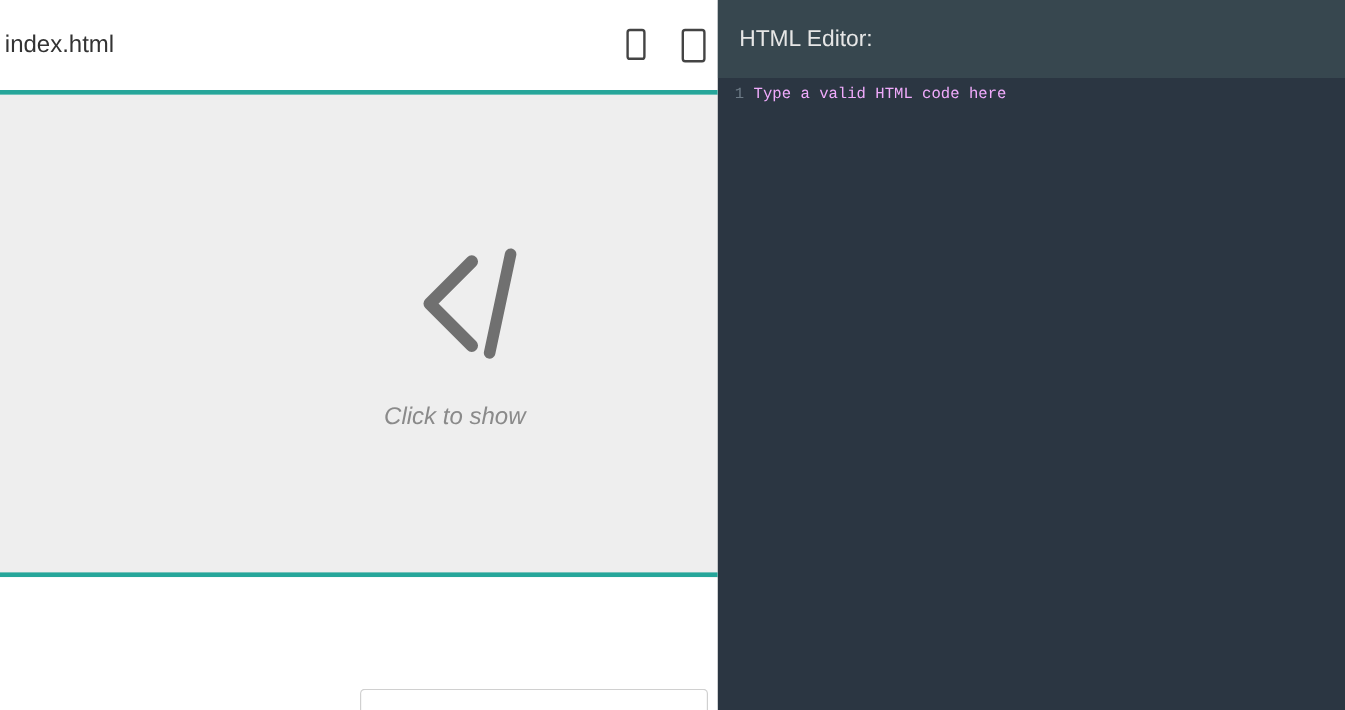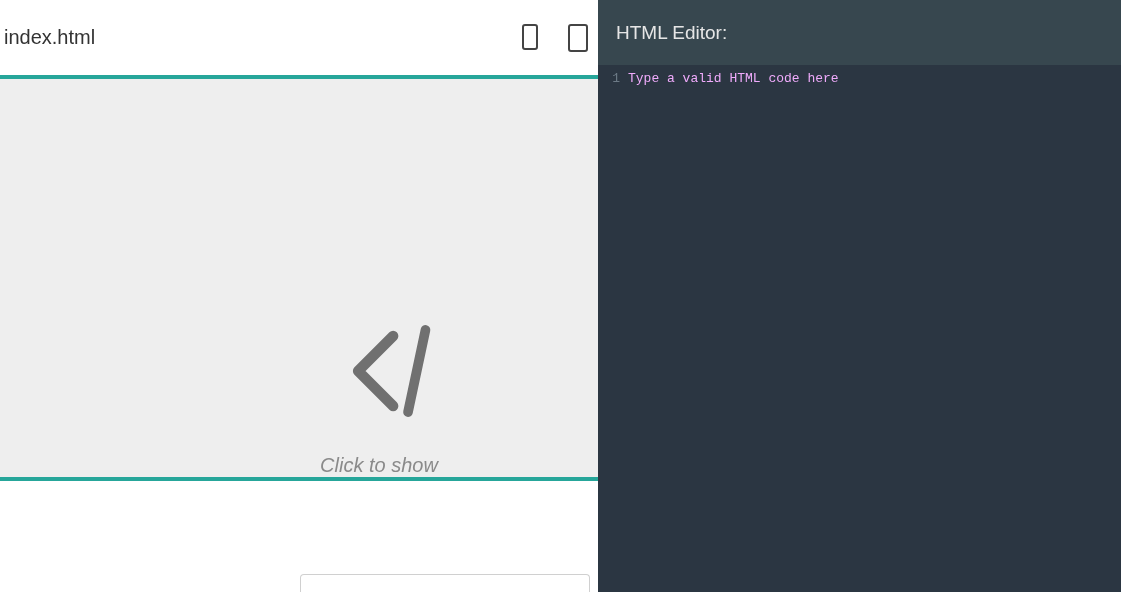--- a/index.html
+++ b/index.html
@@ -26,21 +26,21 @@
   .device-icon {
     width: 20px; height: 28px; border: 2.5px solid #444; border-radius: 3px; position: relative;
   }
   .device-icon.small { width: 16px; height: 26px; }
   .preview-area {
     flex: 1;
     background: #eeeeee;
     display: flex;
     flex-direction: column;
     align-items: center;
-    justify-content: flex-end;
+    justify-content: center;
     gap: 28px;
     border-bottom: 4px solid #26a69a;
     position: relative;
     overflow: hidden;
   }
   .code-icon {
     width: 140px; height: 110px;
     display: flex; align-items: center; justify-content: center;
     color: #707070;
     position: relative;

